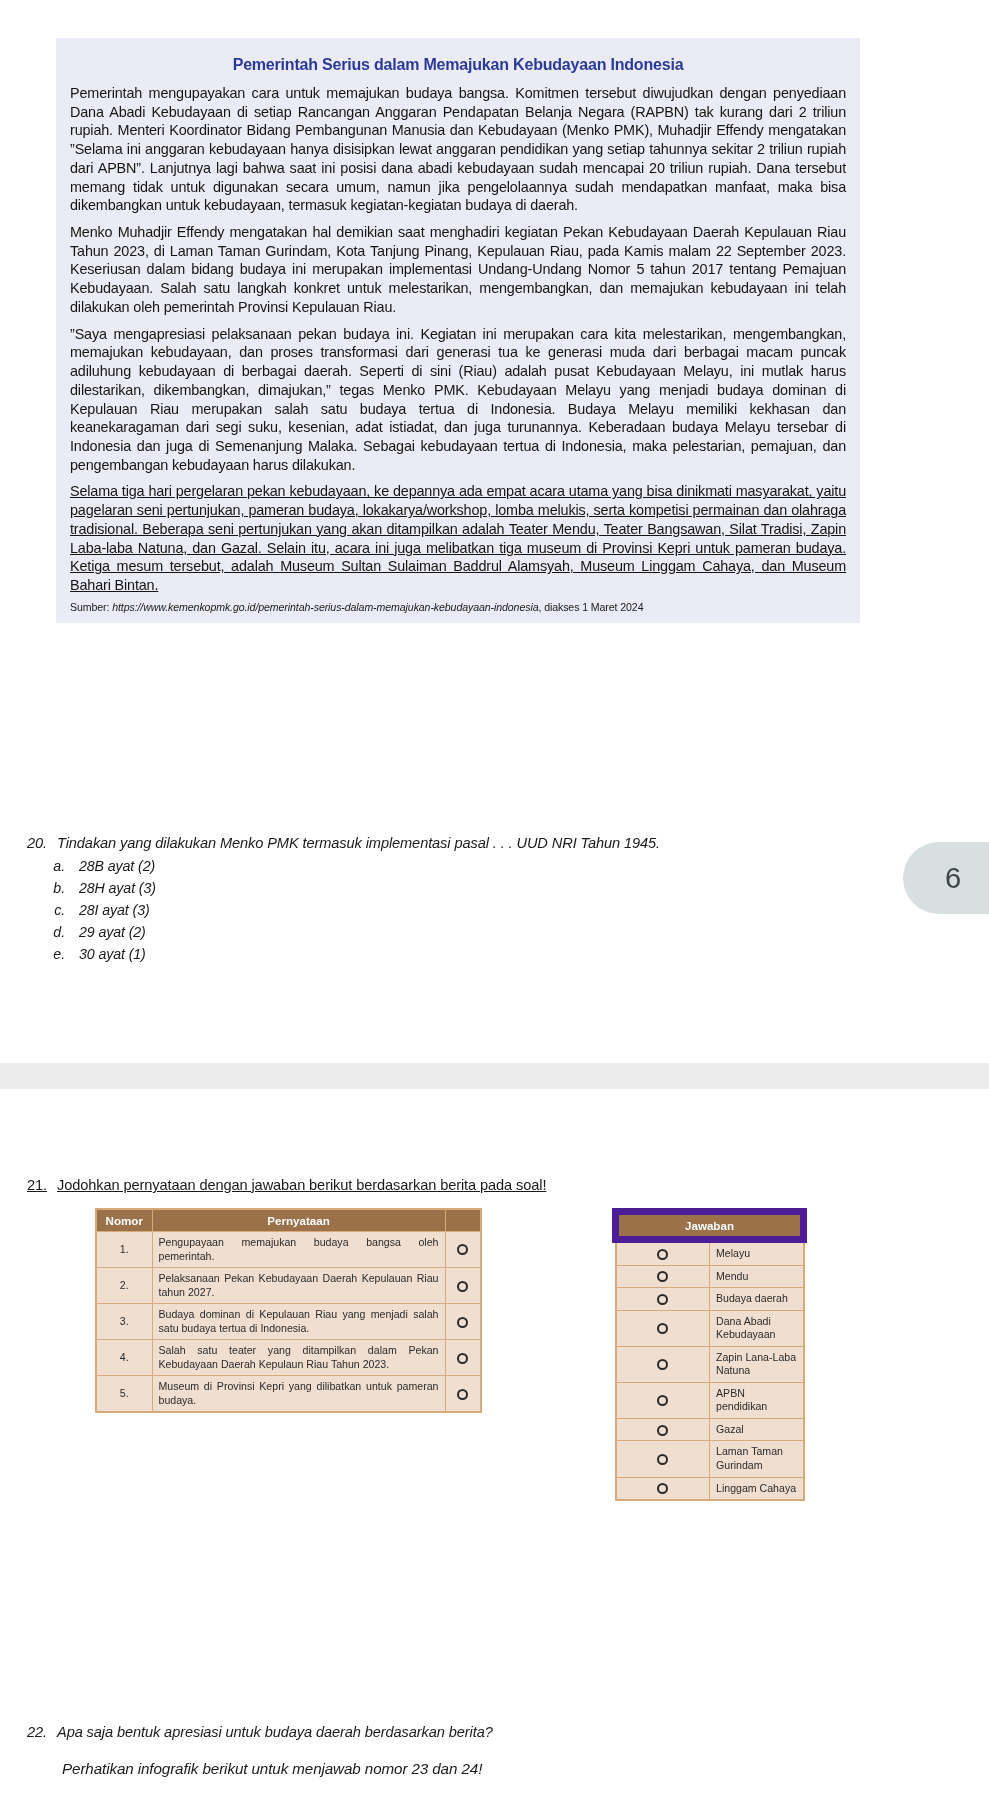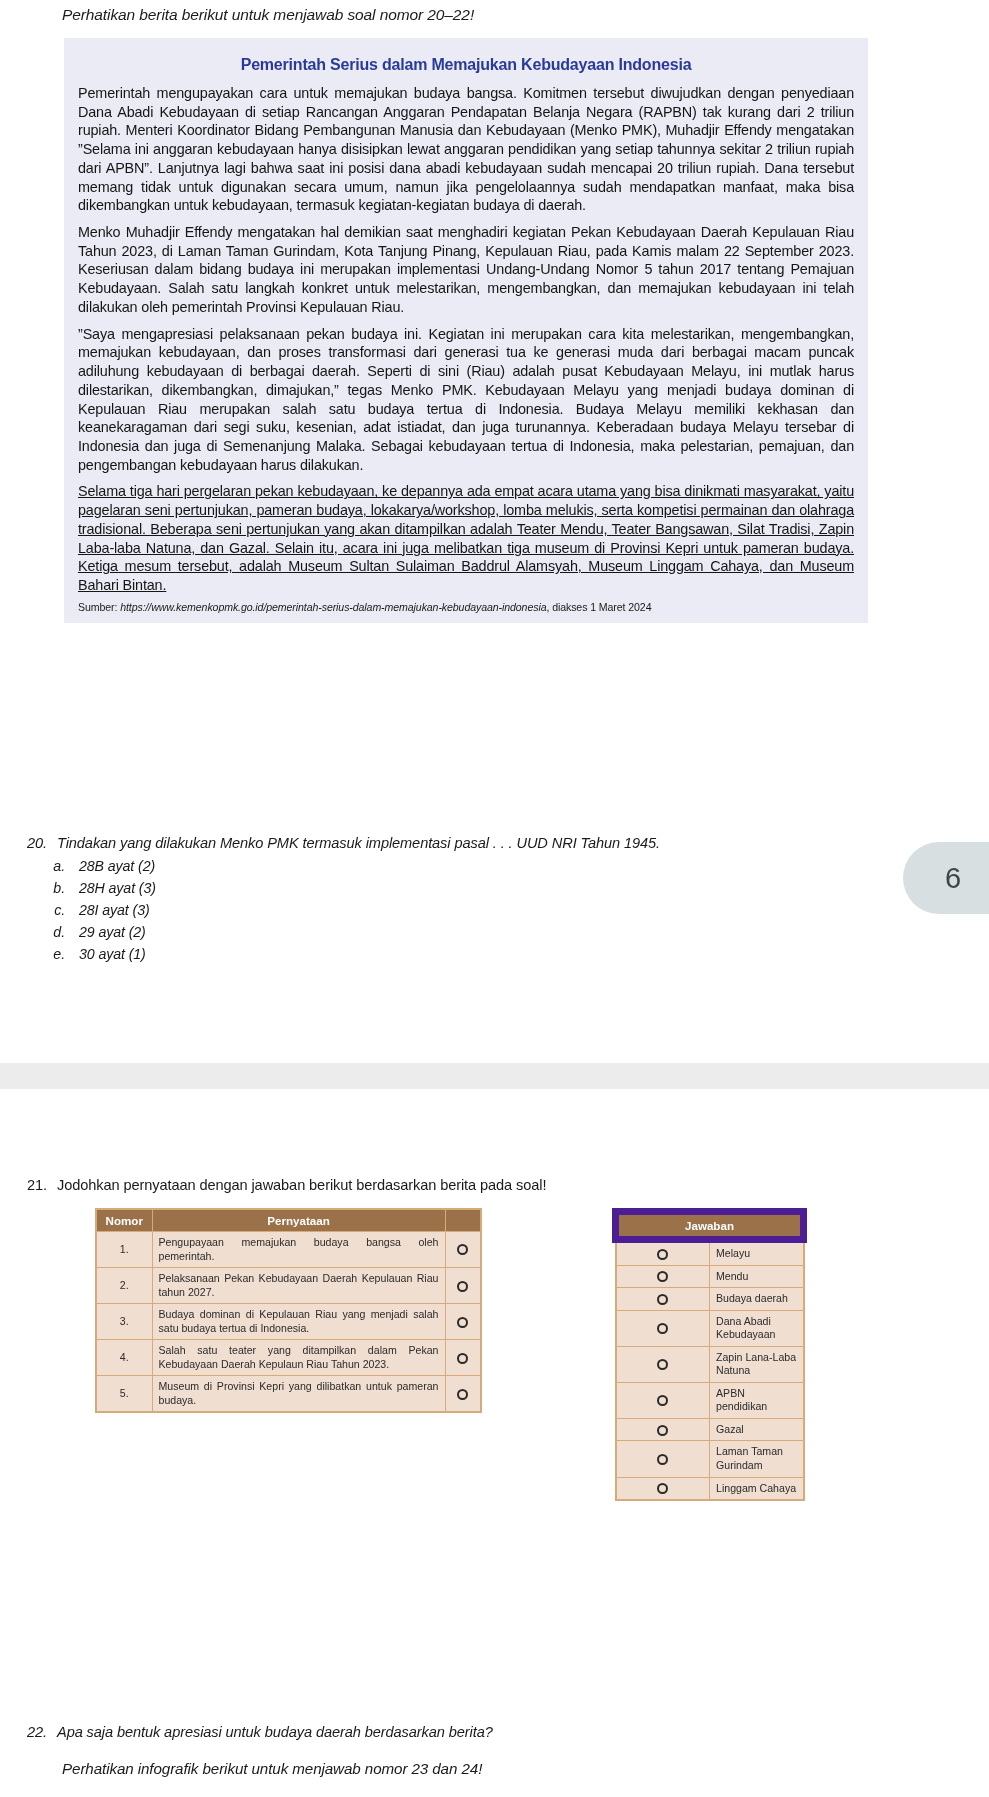--- a/index.html
+++ b/index.html
@@ -24,21 +24,21 @@
     top: 6px;
     font-size: 15.5px;
     font-style: italic;
     letter-spacing: -0.1px;
     color: #1c1c1c;
   }
 
   
   .article-box {
     position: absolute;
-    left: 64px;
+    left: 56px;
     top: 38px;
     width: 804px;
     background: #ebebf5;
     padding: 10px 14px 10px 14px;
   }
   .article-title {
     text-align: center;
     color: #2a3a99;
     font-weight: bold;
     font-size: 16px;
@@ -108,20 +108,21 @@
     left: 0;
     top: 1063px;
     width: 989px;
     height: 26px;
     background: #ececec;
   }
   .q21-wrap {
     position: absolute;
     left: 427px;
     top: 1177px;
+    text-decoration: underline;
   }
 
   
   .tbl-left {
     position: absolute;
     left: 95px;
     top: 1208px;
     width: 387px;
     border-collapse: collapse;
     border: 2px solid #d8a979;
@@ -195,21 +196,20 @@
     font-size: 15.2px;
     font-style: italic;
     letter-spacing: -0.1px;
   }
 </style>
 </head>
 <body>
 
 <div class="page">
 
-  <div class="intro-line">Perhatikan berita berikut untuk menjawab soal nomor 20–22!</div>
 
   <div class="article-box">
     <div class="article-title">Pemerintah Serius dalam Memajukan Kebudayaan Indonesia</div>
     <p class="article-p">Pemerintah mengupayakan cara untuk memajukan budaya bangsa. Komitmen tersebut diwujudkan dengan penyediaan Dana Abadi Kebudayaan di setiap Rancangan Anggaran Pendapatan Belanja Negara (RAPBN) tak kurang dari 2 triliun rupiah. Menteri Koordinator Bidang Pembangunan Manusia dan Kebudayaan (Menko PMK), Muhadjir Effendy mengatakan ”Selama ini anggaran kebudayaan hanya disisipkan lewat anggaran pendidikan yang setiap tahunnya sekitar 2 triliun rupiah dari APBN”. Lanjutnya lagi bahwa saat ini posisi dana abadi kebudayaan sudah mencapai 20 triliun rupiah. Dana tersebut memang tidak untuk digunakan secara umum, namun jika pengelolaannya sudah mendapatkan manfaat, maka bisa dikembangkan untuk kebudayaan, termasuk kegiatan-kegiatan budaya di daerah.</p>
     <p class="article-p">Menko Muhadjir Effendy mengatakan hal demikian saat menghadiri kegiatan Pekan Kebudayaan Daerah Kepulauan Riau Tahun 2023, di Laman Taman Gurindam, Kota Tanjung Pinang, Kepulauan Riau, pada Kamis malam 22 September 2023. Keseriusan dalam bidang budaya ini merupakan implementasi Undang-Undang Nomor 5 tahun 2017 tentang Pemajuan Kebudayaan. Salah satu langkah konkret untuk melestarikan, mengembangkan, dan memajukan kebudayaan ini telah dilakukan oleh pemerintah Provinsi Kepulauan Riau.</p>
     <p class="article-p">”Saya mengapresiasi pelaksanaan pekan budaya ini. Kegiatan ini merupakan cara kita melestarikan, mengembangkan, memajukan kebudayaan, dan proses transformasi dari generasi tua ke generasi muda dari berbagai macam puncak adiluhung  kebudayaan di berbagai daerah. Seperti di sini (Riau) adalah pusat Kebudayaan Melayu, ini mutlak harus dilestarikan, dikembangkan, dimajukan,” tegas Menko PMK. Kebudayaan Melayu yang menjadi budaya dominan di Kepulauan Riau merupakan salah satu budaya tertua di Indonesia. Budaya Melayu memiliki kekhasan dan keanekaragaman dari segi suku, kesenian, adat istiadat, dan juga turunannya. Keberadaan budaya Melayu tersebar di Indonesia dan juga di Semenanjung Malaka. Sebagai kebudayaan tertua di Indonesia, maka pelestarian, pemajuan, dan pengembangan kebudayaan harus dilakukan.</p>
     <p class="article-p">Selama tiga hari pergelaran pekan kebudayaan, ke depannya ada empat acara utama yang bisa dinikmati masyarakat, yaitu pagelaran seni pertunjukan, pameran budaya, lokakarya/workshop, lomba melukis, serta kompetisi permainan dan olahraga tradisional. Beberapa seni pertunjukan yang akan ditampilkan adalah Teater Mendu, Teater Bangsawan, Silat Tradisi, Zapin Laba-laba Natuna, dan Gazal. Selain itu, acara ini juga melibatkan tiga museum di Provinsi Kepri untuk pameran budaya. Ketiga mesum tersebut, adalah Museum Sultan Sulaiman Baddrul Alamsyah, Museum Linggam Cahaya, dan Museum Bahari Bintan.</p>
     <div class="source-line">
       <span class="s-label">Sumber:</span>
       <span class="s-url">https://www.kemenkopmk.go.id/pemerintah-serius-dalam-memajukan-kebudayaan-indonesia</span><span>, diakses 1 Maret 2024</span>

